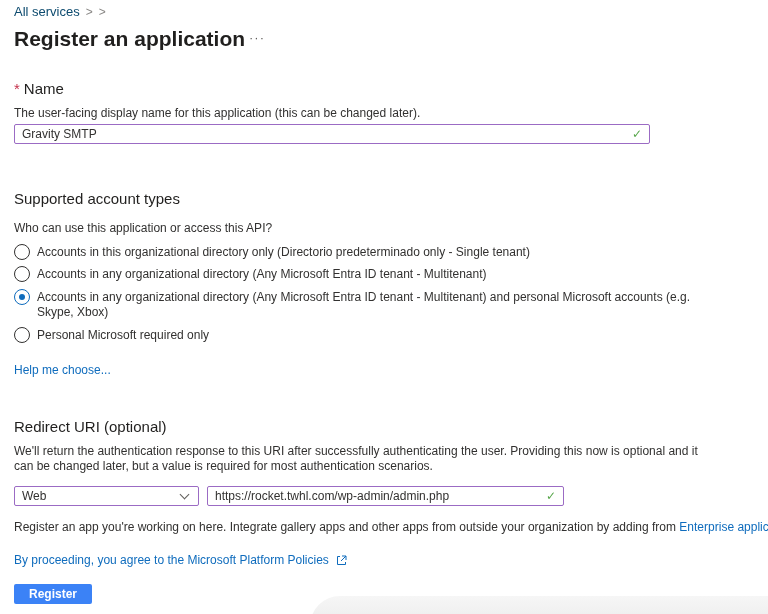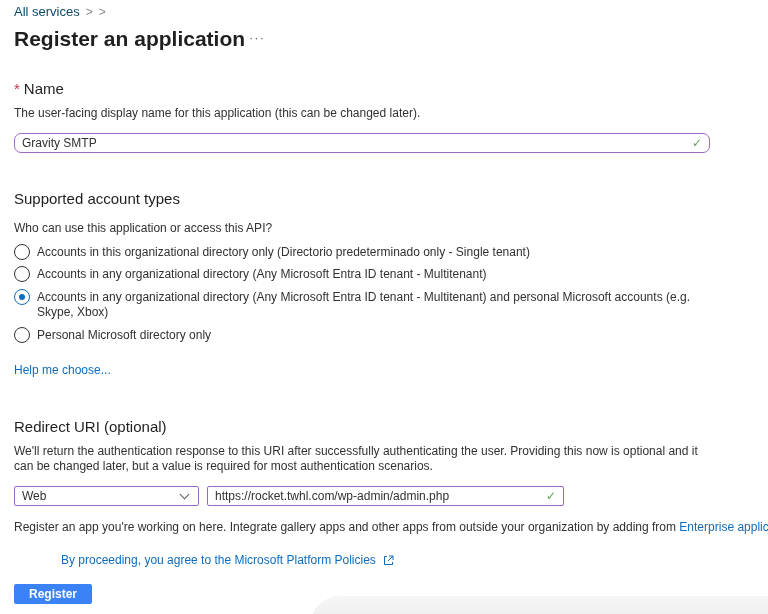--- a/index.html
+++ b/index.html
@@ -51,21 +51,21 @@
   <span class="sep">&gt;</span>
 </nav>
 
 <h1 class="page-title">Register an application</h1>
 <span class="more-button">···</span>
 
 <div class="section-heading" style="top:80px;">
   <span class="required-star">*</span><span>Name</span>
 </div>
 <div class="desc" style="top:106px;">The user-facing display name for this application (this can be changed later).</div>
-<div class="textbox" style="left:14px; top:133px; width:696px;border-radius:7px;">
+<div class="textbox" style="left:14px; top:124px; width:636px;">
   <span class="val">Gravity SMTP</span>
   <span class="check">✓</span>
 </div>
 
 <div class="section-heading" style="top:190px;">Supported account types</div>
 <div class="desc" style="top:221px;">Who can use this application or access this API?</div>
 
 <div class="radio-row" style="top:244px;">
   <span class="radio"></span>
   <span class="radio-label">Accounts in this organizational directory only (Directorio predeterminado only - Single tenant)</span>
@@ -73,42 +73,42 @@
 <div class="radio-row" style="top:266px;">
   <span class="radio"></span>
   <span class="radio-label">Accounts in any organizational directory (Any Microsoft Entra ID tenant - Multitenant)</span>
 </div>
 <div class="radio-row" style="top:289px; width:700px;">
   <span class="radio checked"></span>
   <span class="radio-label">Accounts in any organizational directory (Any Microsoft Entra ID tenant - Multitenant) and personal Microsoft accounts (e.g. Skype, Xbox)</span>
 </div>
 <div class="radio-row" style="top:327px;">
   <span class="radio"></span>
-  <span class="radio-label">Personal Microsoft directory only</span>
+  <span class="radio-label">Personal Microsoft required only</span>
 </div>
 
 <a class="link" style="top:363px;">Help me choose...</a>
 
 <div class="section-heading" style="top:418px;">Redirect URI (optional)</div>
 <div class="desc" style="top:444px; width:700px;">We'll return the authentication response to this URI after successfully authenticating the user. Providing this now is optional and it can be changed later, but a value is required for most authentication scenarios.</div>
 
 <div class="select">
   <span class="val">Web</span>
   <span class="chev"></span>
 </div>
 <div class="textbox" style="left:207px; top:486px; width:357px;justify-content:space-between;">
   <span class="val">https://rocket.twhl.com/wp-admin/admin.php</span>
   <span class="check">✓</span>
 </div>
 
 <div class="desc" style="top:520px; white-space:nowrap;">
   <span>Register an app you're working on here. Integrate gallery apps and other apps from outside your organization by adding from </span><a class="inline-link">Enterprise applications</a>
 </div>
 
-<a class="link" style="top:553px;margin-left:47px;">
+<a class="link" style="top:553px;">
   <span>By proceeding, you agree to the Microsoft Platform Policies</span>
   <svg class="ext-icon" width="11" height="11" viewBox="0 0 11 11">
     <path d="M4 1.5H1.5v8h8V7" fill="none" stroke="#0f6cbd" stroke-width="1"></path>
     <path d="M6 1h4v4M10 1L5 6" fill="none" stroke="#0f6cbd" stroke-width="1"></path>
   </svg>
 </a>
 
 <button class="register-btn">Register</button>
 
 <div class="bottom-shadow"></div>

